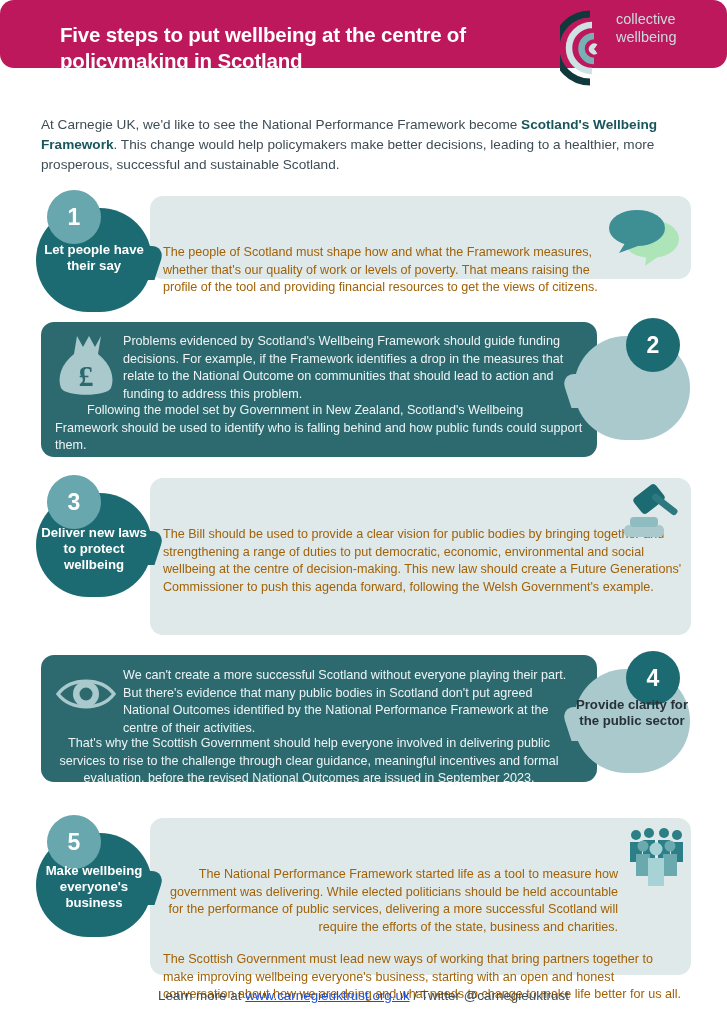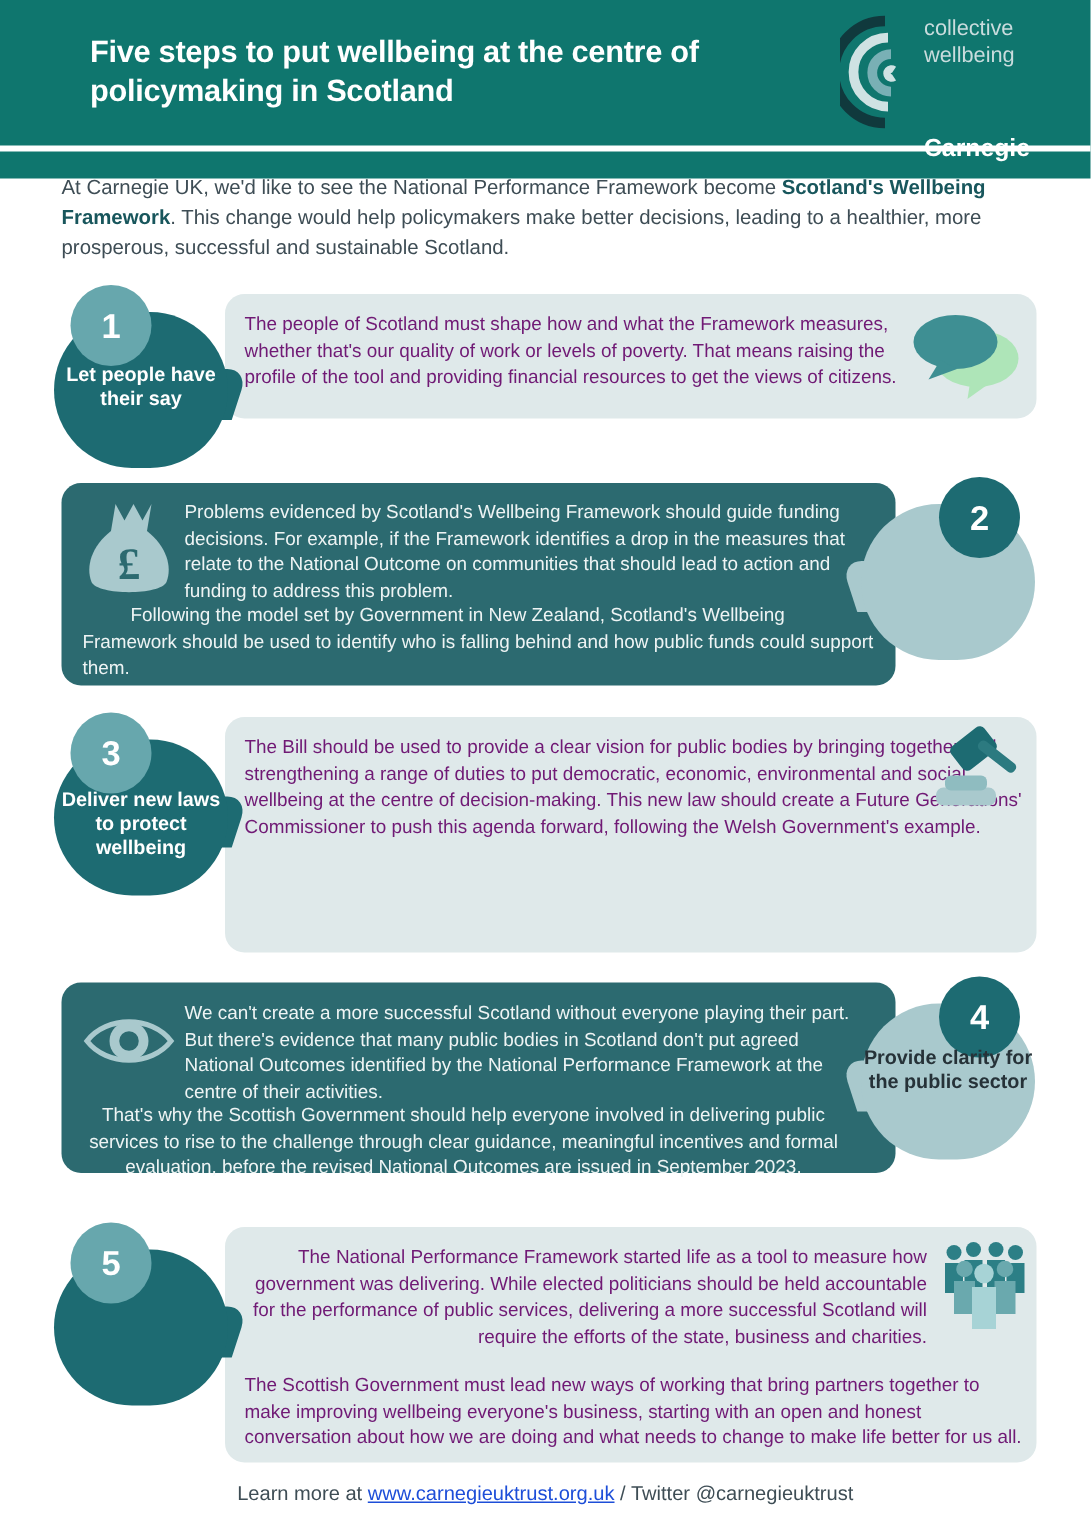--- a/index.html
+++ b/index.html
@@ -7,22 +7,23 @@
     width:727px;height:1024px;
     background:#ffffff;
     font-family:"Liberation Sans", sans-serif;
     overflow:hidden;
     position:relative;
   }
   .page{position:relative;width:727px;height:1024px;background:#fff;}
 
   
   .header{
-    position:absolute;left:0;top:0;width:727px;height:119px;
-    background:#0f766e;
+    position:absolute;left:0;top:0;width:727px;height:68px;
+    background:#be185d;
+    border-radius:14px;
   }
   .header-title{
     position:absolute;left:60px;top:22px;width:480px;
     color:#ffffff;font-size:20.5px;font-weight:bold;line-height:1.28;
     letter-spacing:-0.2px;
   }
   .logo{position:absolute;right:22px;top:8px;width:145px;height:82px;}
   .logo-mark{position:absolute;left:0;top:2px;width:52px;height:76px;}
   .logo-text{position:absolute;left:56px;top:3px;width:92px;color:#fff;}
   .logo-line{font-size:14.5px;line-height:1.22;color:#c9dcdd;}
@@ -43,21 +44,21 @@
     position:absolute;
     border-radius:13px;
     box-sizing:border-box;
   }
   .card.light{background:#dfe9ea;}
   .card.dark{background:#2c6a70;}
 
   .card-text{
     font-size:12.6px;line-height:1.39;
   }
-  .card.light .card-text{color:#701a75;}
+  .card.light .card-text{color:#a16207;margin-top:36px;}
   .card.dark .card-text{color:#eef4f4;}
   .card-text p{margin:0 0 9px 0;}
   .card-text p:last-child{margin-bottom:0;}
 
   
   .badge{position:absolute;width:128px;height:122px;}
   .badge-body{
     position:absolute;left:6px;top:18px;width:116px;height:104px;
     border-radius:52px/52px;
   }
@@ -252,20 +253,21 @@
           <circle cx="28" cy="23" r="6.5"></circle>
             <path d="M20 32 h16 v28 h-16 z"></path>
         </g>
       </svg>
     </div>
 
     <div class="badge dark" style="left:30px;top:815px;">
       <div class="badge-tab tab-right"></div>
       <div class="badge-body"></div>
       <div class="badge-num" style="left:17px;top:0px;">5</div>
+      <div class="badge-label" style="top:48px;">Make wellbeing everyone's business</div>
     </div>
   </div>
 
   <div class="footer">
     <span>Learn more at </span><a href="#">www.carnegieuktrust.org.uk</a><span> / Twitter  </span><span class="handle">@carnegieuktrust</span>
   </div>
 
 </div>
 
 </body></html>

